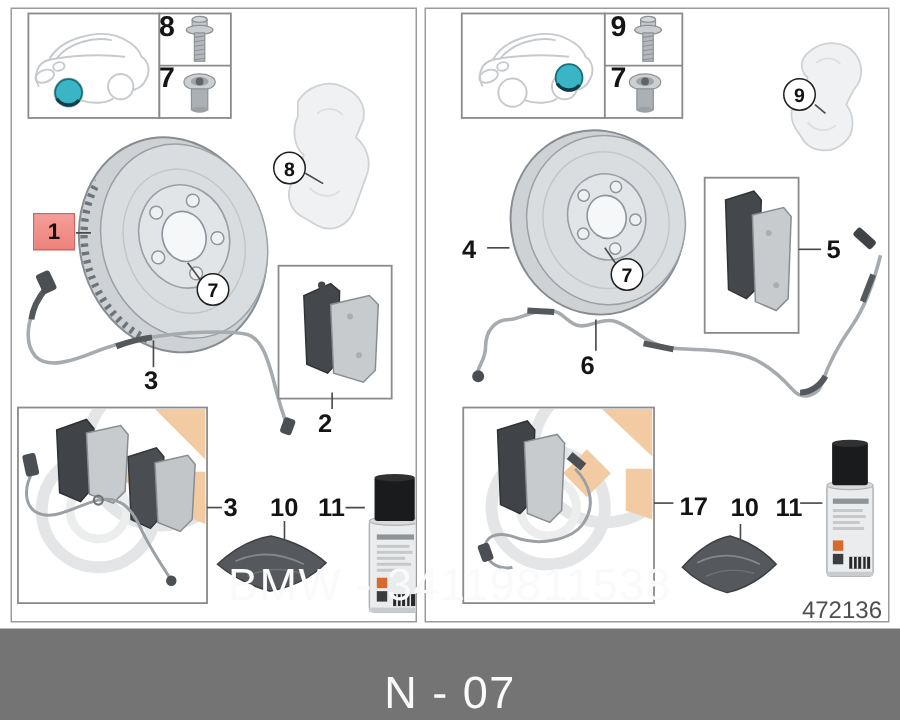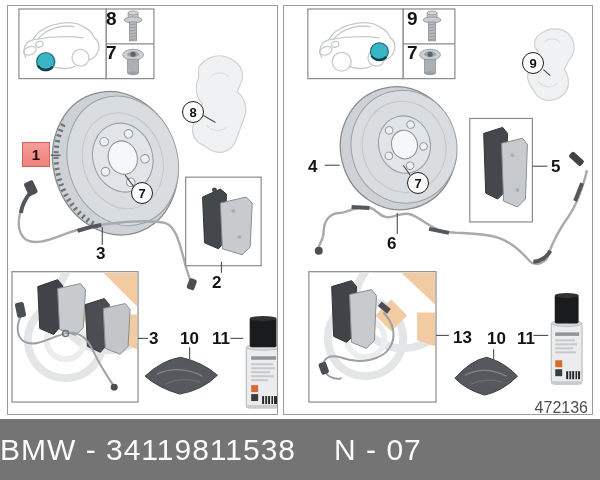--- a/index.html
+++ b/index.html
@@ -15,21 +15,21 @@
          background:#fff;display:flex;align-items:center;justify-content:center;
          font-weight:bold;font-size:13px;color:#111;box-sizing:border-box;}
   .red-tag{position:absolute;left:22px;top:142px;width:28px;height:25px;
            background:linear-gradient(180deg,#f69d97,var(--highlight_red,#ee827c));
            border:1.5px solid #d2625b;display:flex;align-items:center;justify-content:center;
            font-weight:bold;font-size:15px;color:#1d0e0e;box-sizing:border-box;}
   .diagram-code{position:absolute;left:512px;top:399px;width:76px;text-align:right;
                 font-size:16px;color:#4e4e4e;}
   .footer{position:absolute;left:0;top:419px;width:600px;height:61px;
           background:var(--footer_grey,#747474);display:flex;align-items:center;
-          justify-content:flex-start;gap:38px;}
+          justify-content:flex-end;gap:38px;flex-direction:column;}
   .footer span{font-size:30px;color:#fafafa;letter-spacing:1px;}
 </style>
 </head>
 <body>
 
 <div class="stage">
 
   <div class="panel panel-left">
     <svg viewBox="0 0 271 410" preserveAspectRatio="none">
       <defs>
@@ -358,21 +358,21 @@
   <div class="num" style="left:180px;top:330px">10</div>
   <div class="num" style="left:212px;top:330px">11</div>
 
   <div class="num big" style="left:407px;top:9px">9</div>
   <div class="num big" style="left:407px;top:43px">7</div>
   <div class="ccirc" style="left:522px;top:52px">9</div>
   <div class="ccirc" style="left:407px;top:172px">7</div>
   <div class="num" style="left:308px;top:158px">4</div>
   <div class="num" style="left:551px;top:158px">5</div>
   <div class="num" style="left:387px;top:235px">6</div>
-  <div class="num" style="left:453px;top:329px">13</div>
+  <div class="num" style="left:453px;top:329px">17</div>
   <div class="num" style="left:487px;top:330px">10</div>
   <div class="num" style="left:517px;top:330px">11</div>
 
   <div class="diagram-code">472136</div>
 
   <div class="footer">
     <span>BMW - 34119811538</span>
     <span>N - 07</span>
   </div>
 

